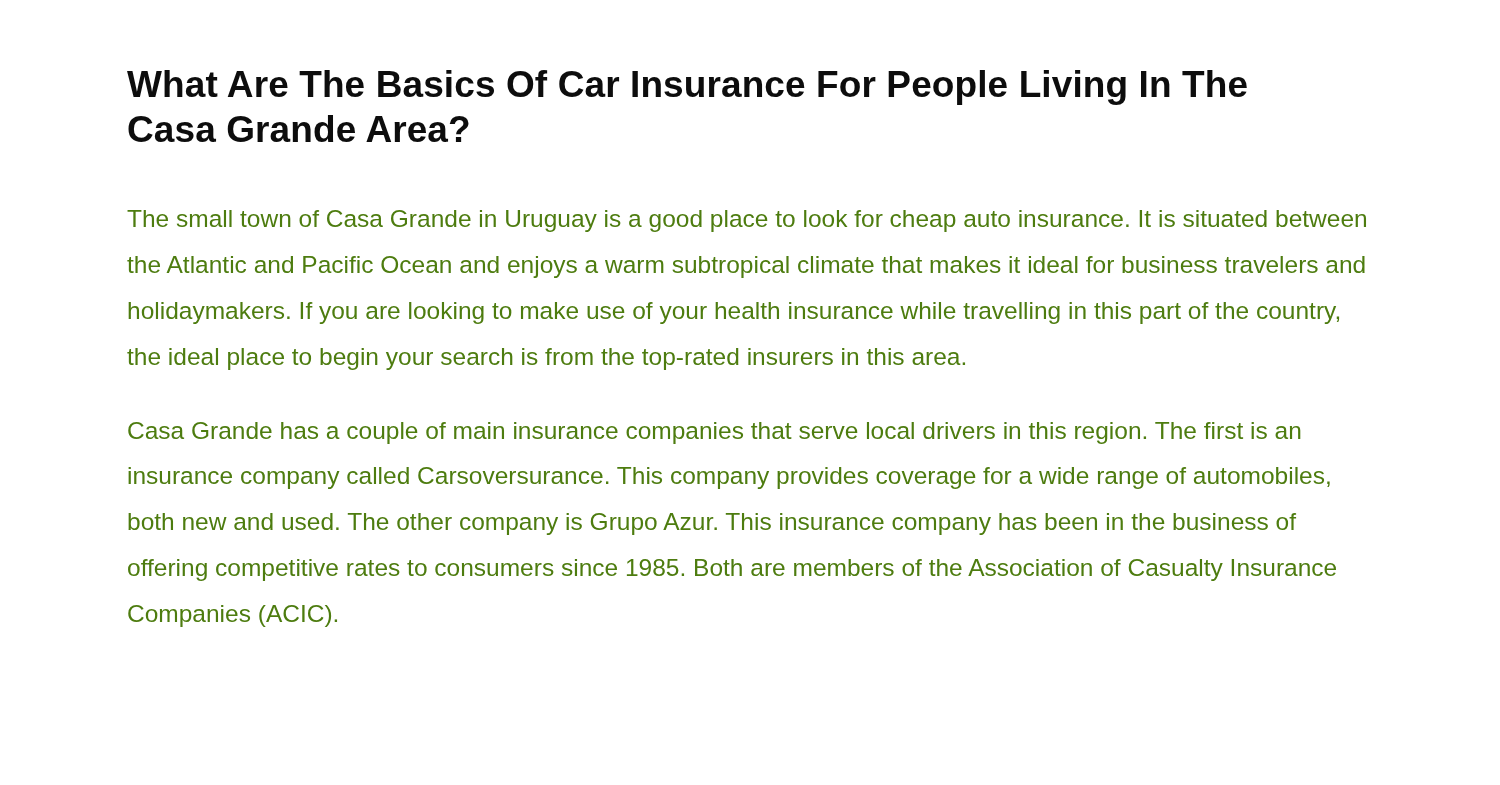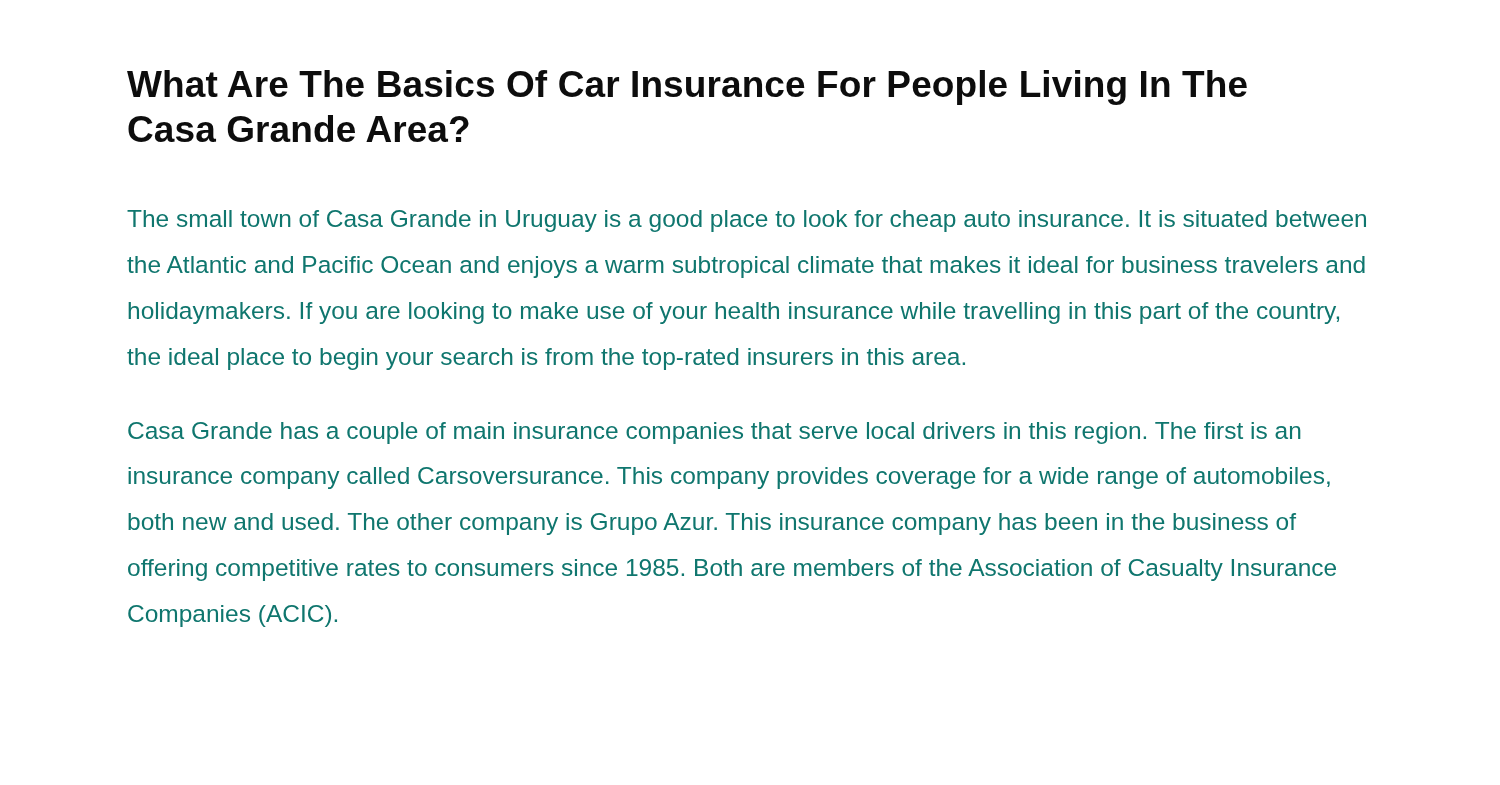--- a/index.html
+++ b/index.html
@@ -28,21 +28,21 @@
     letter-spacing: 0.1px;
     margin: 0 0 44px 0;
     color: #0d0d0d;
     max-width: 1215px;
   }
   .doc-paragraph {
     font-size: 24.5px;
     line-height: 1.87;
     font-weight: 400;
     margin: 0 0 28px 0;
-    color: #0f766e;
+    color: #4d7c0f;
     max-width: 1250px;
   }
   .doc-paragraph:last-child {
     margin-bottom: 0;
   }
 </style>
 </head>
 <body>
 
 <div class="page">

